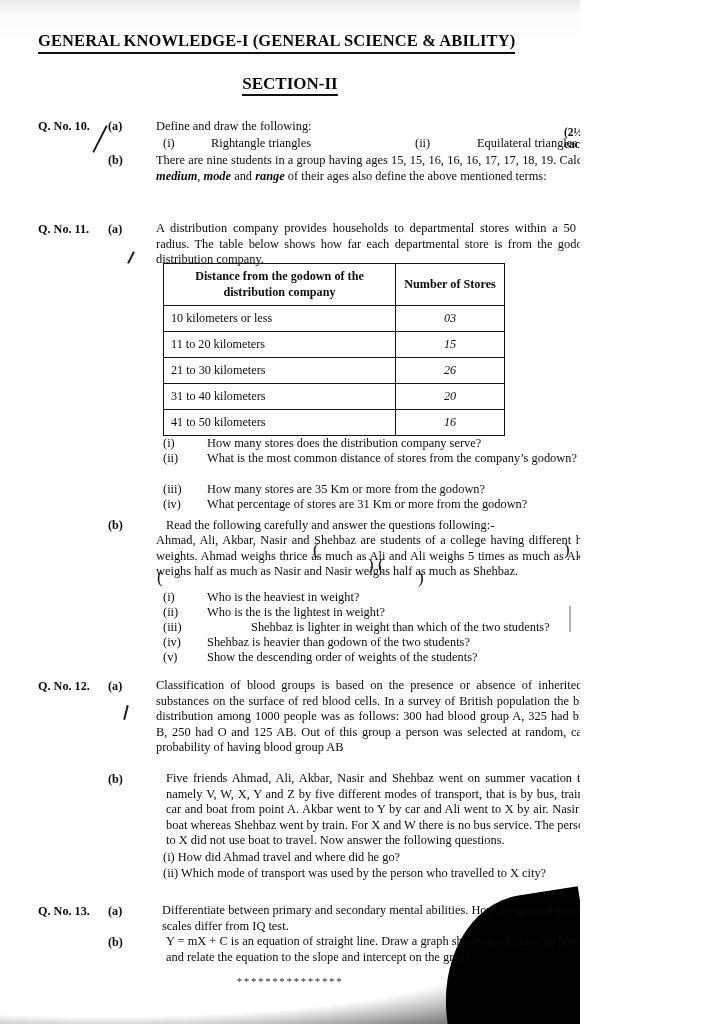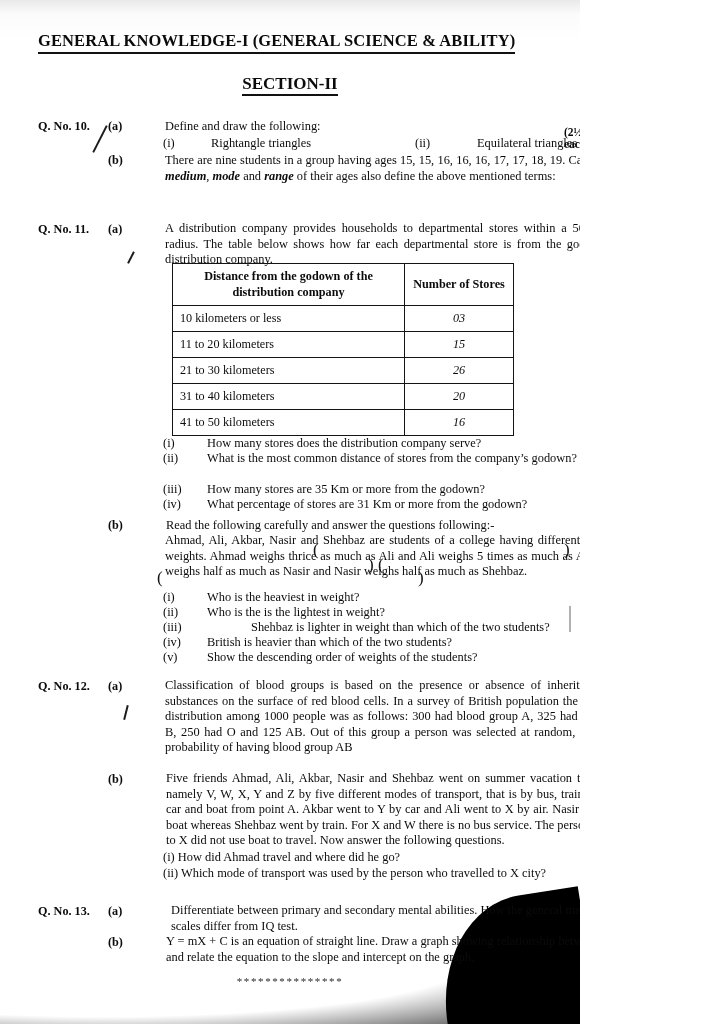--- a/index.html
+++ b/index.html
@@ -100,21 +100,21 @@
     white-space: nowrap;
   }
   .part {
     position: absolute;
     left: 108px;
     font-weight: bold;
     font-size: 12.2px;
   }
   .body-text {
     position: absolute;
-    left: 165px;
+    left: 156px;
     width: 478px;
     font-size: 12.4px;
     line-height: 15.6px;
     text-align: justify;
   }
   .body-text.nojust { text-align: left; }
   .marks {
     position: absolute;
     left: 672px;
     font-weight: bold;
@@ -141,21 +141,21 @@
     left: 34px;
     width: 430px;
     text-align: left;
   }
 
   em.bi { font-style: italic; font-weight: bold; }
 
   
   table.distro {
     position: absolute;
-    left: 172px;
+    left: 163px;
     top: 263px;
     width: 342px;
     border-collapse: collapse;
     font-size: 12.2px;
     border-radius: 11px;
   }
   table.distro th, table.distro td {
     border: 1.3px solid #141414;
     padding: 3px 6px;
   }
@@ -311,21 +311,21 @@
       <div class="romanrow" style="left:163px; top:605px; width:480px;">
         <span class="rn">(ii)</span>
         <span class="rtxt" style="left:44px; width:450px;">Who is the  is the lightest in weight?</span>
       </div>
       <div class="romanrow" style="left:163px; top:620px; width:480px;">
         <span class="rn">(iii)</span>
         <span class="rtxt" style="left:44px; width:450px;margin-left:44px;">Shehbaz  is lighter in weight than which of the two students?</span>
       </div>
       <div class="romanrow" style="left:163px; top:635px; width:480px;">
         <span class="rn">(iv)</span>
-        <span class="rtxt" style="left:44px; width:450px;">British is heavier than which of the two students?</span>
+        <span class="rtxt" style="left:44px; width:450px;">Shehbaz is heavier than godown of the two students?</span>
       </div>
       <div class="romanrow" style="left:163px; top:650px; width:480px;">
         <span class="rn">(v)</span>
         <span class="rtxt" style="left:44px; width:450px;">Show the descending order of weights of the students?</span>
       </div>
     </div>
 
     <div class="qblock">
       <div class="qno" style="top:679px;">Q. No. 12.</div>
       <div class="part" style="top:679px;">(a)</div>

